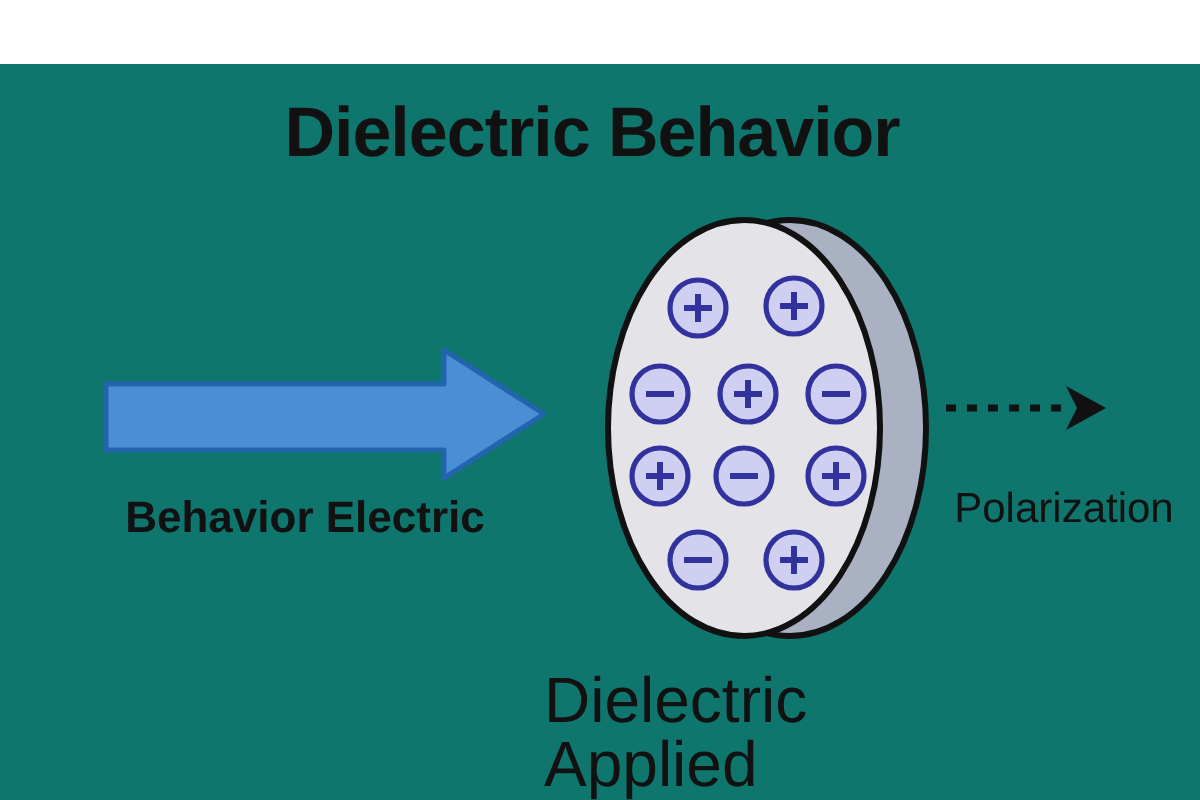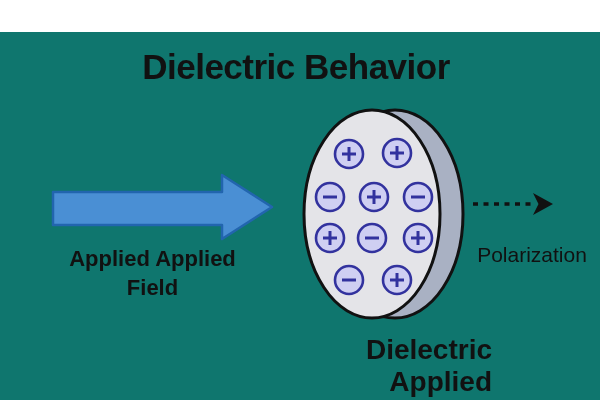--- a/index.html
+++ b/index.html
@@ -13,22 +13,22 @@
   }
   .left-label{
     position:absolute;top:212px;left:40px;width:225px;text-align:center;
     font-size:22px;font-weight:600;line-height:29px;
   }
   .polarization-label{
     position:absolute;top:211px;left:462px;width:140px;text-align:center;
     font-size:21px;font-weight:400;line-height:24px;
   }
   .disk-caption{
-    position:absolute;top:302px;left:272px;width:220px;text-align:right;
-    font-size:28px;font-weight:700;line-height:32px;
+    position:absolute;top:302px;left:272px;width:220px;text-align:left;
+    font-size:32px;font-weight:400;line-height:32px;
   }
   svg{position:absolute;top:0;left:0;}
 </style>
 </head>
 <body>
 
 <div id="stage">
 
   <div class="title">Dielectric Behavior</div>
 
@@ -68,22 +68,21 @@
         <line x1="397" x2="397" y1="241" y2="255" stroke="#32329e" stroke-width="3"></line>
       </g>
 
     <g>
       <line x1="473" y1="172" x2="535" y2="172" stroke-width="3.5" stroke-dasharray="5 5.5" stroke="#111111"></line>
       <path d="M533,161 L553,172 L533,183 L538.5,172 Z" fill="#111111"></path>
     </g>
   </svg>
 
   <div class="left-label">
-    <div>Applied Applied</div>
-    <div>Field</div>
+    <div>Behavior Electric</div>
   </div>
 
   <div class="polarization-label">Polarization</div>
 
   <div class="disk-caption">
     <div>Dielectric</div>
     <div>Applied</div>
   </div>
 
 </div>

